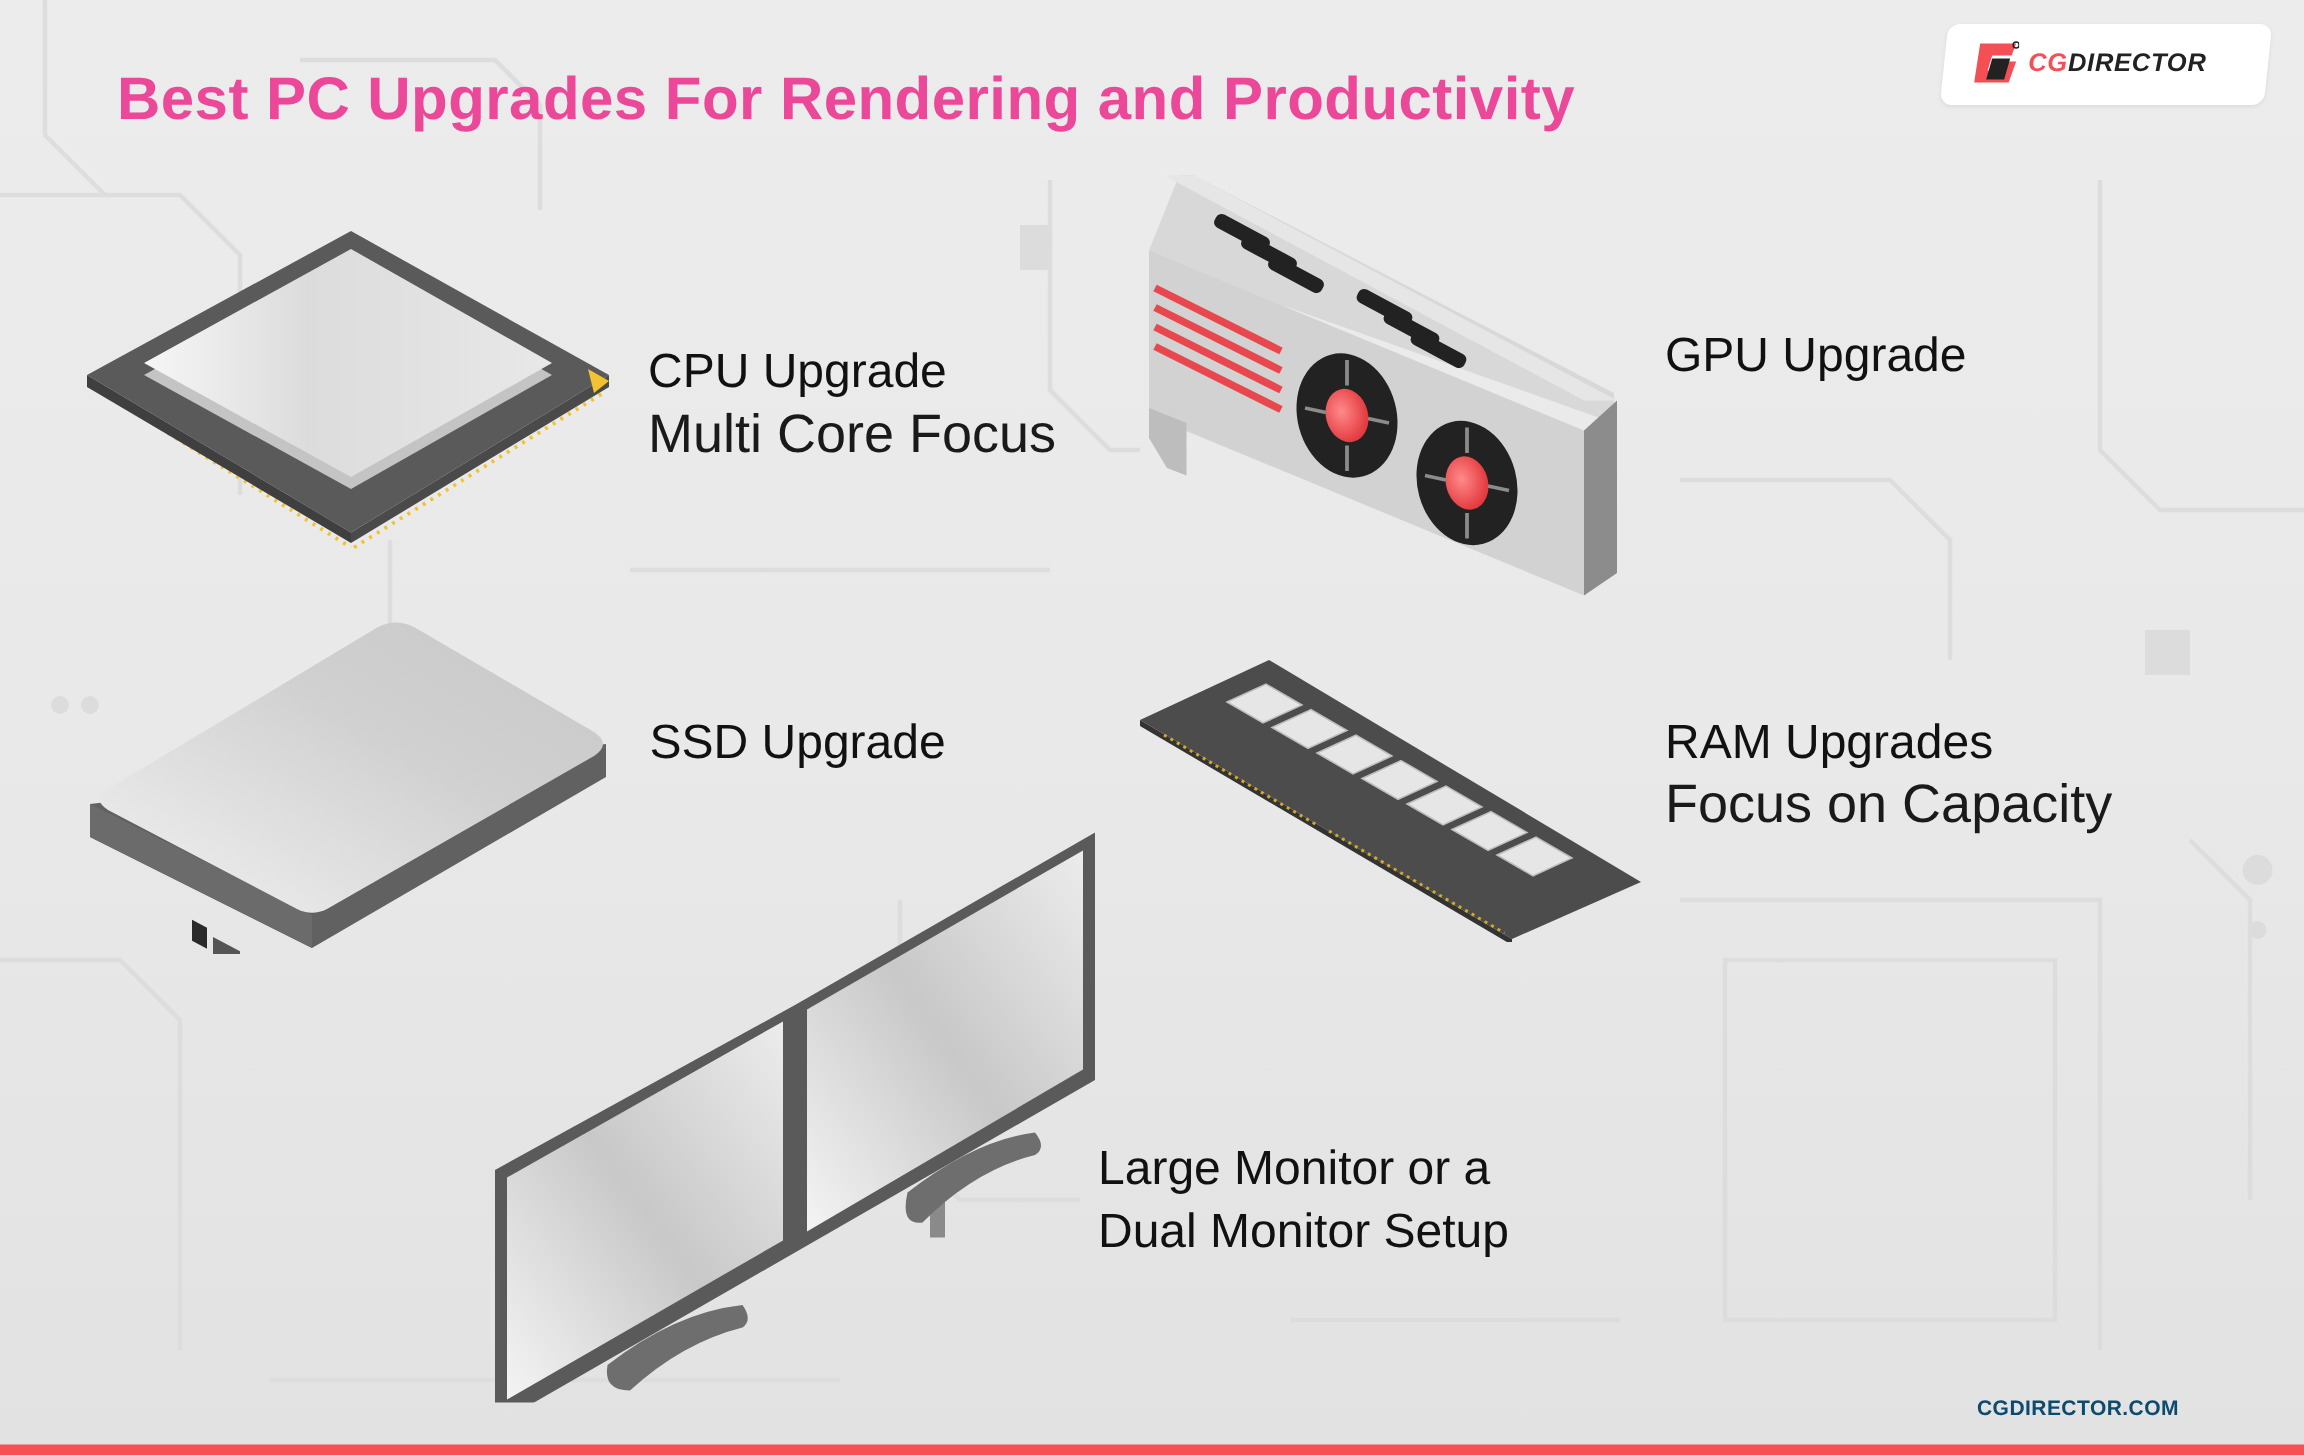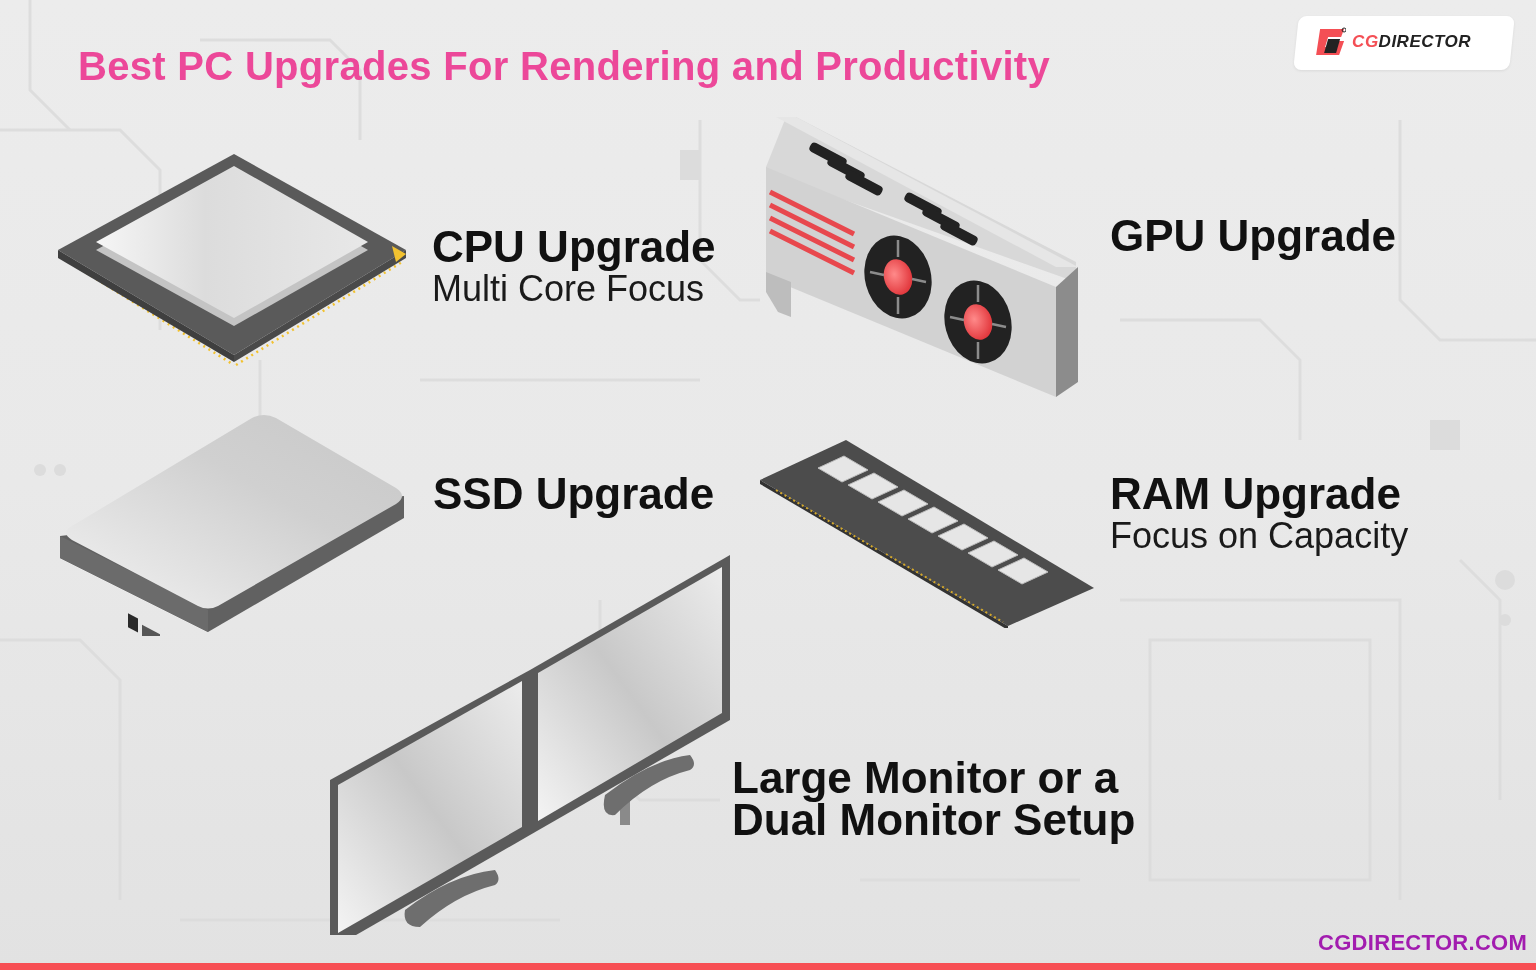--- a/index.html
+++ b/index.html
@@ -20,32 +20,32 @@
     box-shadow: 0 1px 3px rgba(0,0,0,0.08); z-index: 2;
   }
   .logo-inner { position: absolute; left: 18px; top: 11px; display: flex; align-items: center; transform: skewX(6deg); }
   .logo-text {
     font-family: "Liberation Sans", sans-serif; font-weight: 700; font-style: italic;
     font-size: 17px; letter-spacing: 0.5px; margin-left: 6px; color: #222;
   }
   .logo-text .cg { color: #f44f55; }
   .item-label { position: absolute; z-index: 2; color: #111; }
   .item-label .h {
-    font-family: "Liberation Sans", sans-serif; font-weight: 700; font-size: 44px; line-height: 42px;
+    font-family: "Liberation Sans", sans-serif; font-weight: 400; font-size: 32px; line-height: 42px;
     white-space: nowrap; display: block;
   }
   .item-label .s {
     font-family: "Liberation Sans", sans-serif; font-weight: 400; font-size: 36px; line-height: 42px;
     white-space: nowrap; display: block; color: #1a1a1a;
   }
   .illus { position: absolute; z-index: 1; }
   .footer-url {
     position: absolute; left: 1318px; top: 930px;
-    font-family: "Liberation Sans", sans-serif; font-weight: 700; font-size: 22px;
-    color: #a21caf; letter-spacing: 0.3px; z-index: 2;
+    font-family: "Liberation Sans", sans-serif; font-weight: 700; font-size: 14px;
+    color: #0c4a6e; letter-spacing: 0.3px; z-index: 2;
   }
   .footer-bar { position: absolute; left: 0; bottom: 0; width: 1536px; height: 7px; background: #f74f54; z-index: 2; }
 </style>
 </head>
 <body>
 
 <svg class="circuit" width="1536" height="970" viewBox="0 0 1536 970">
   <g stroke="#dcdcdc" stroke-width="3" fill="none" opacity="0.9">
     <path d="M0 130 H120 L160 170 V330"></path>
     <path d="M30 0 V90 L70 130"></path>
@@ -184,21 +184,21 @@
     <polygon points="60,30 86,18 110,32 84,44"></polygon>
     <polygon points="90,47 116,35 140,49 114,61"></polygon>
     <polygon points="120,64 146,52 170,66 144,78"></polygon>
     <polygon points="150,81 176,69 200,83 174,95"></polygon>
     <polygon points="180,98 206,86 230,100 204,112"></polygon>
     <polygon points="210,115 236,103 260,117 234,129"></polygon>
     <polygon points="240,132 266,120 290,134 264,146"></polygon>
   </g>
 </svg>
 <div class="item-label" style="left:1110px;top:473px">
-  <span class="h">RAM Upgrade</span>
+  <span class="h">RAM Upgrades</span>
   <span class="s">Focus on Capacity</span>
 </div>
 
 <svg class="illus" style="left:330px;top:555px" width="400" height="380" viewBox="0 0 400 380">
   <defs>
     <linearGradient id="scr" x1="0" y1="1" x2="1" y2="0">
       <stop offset="0" stop-color="#f4f4f4"></stop>
         <stop offset="0.5" stop-color="#c8c8c8"></stop>
         <stop offset="1" stop-color="#ececec"></stop>
     </linearGradient>

